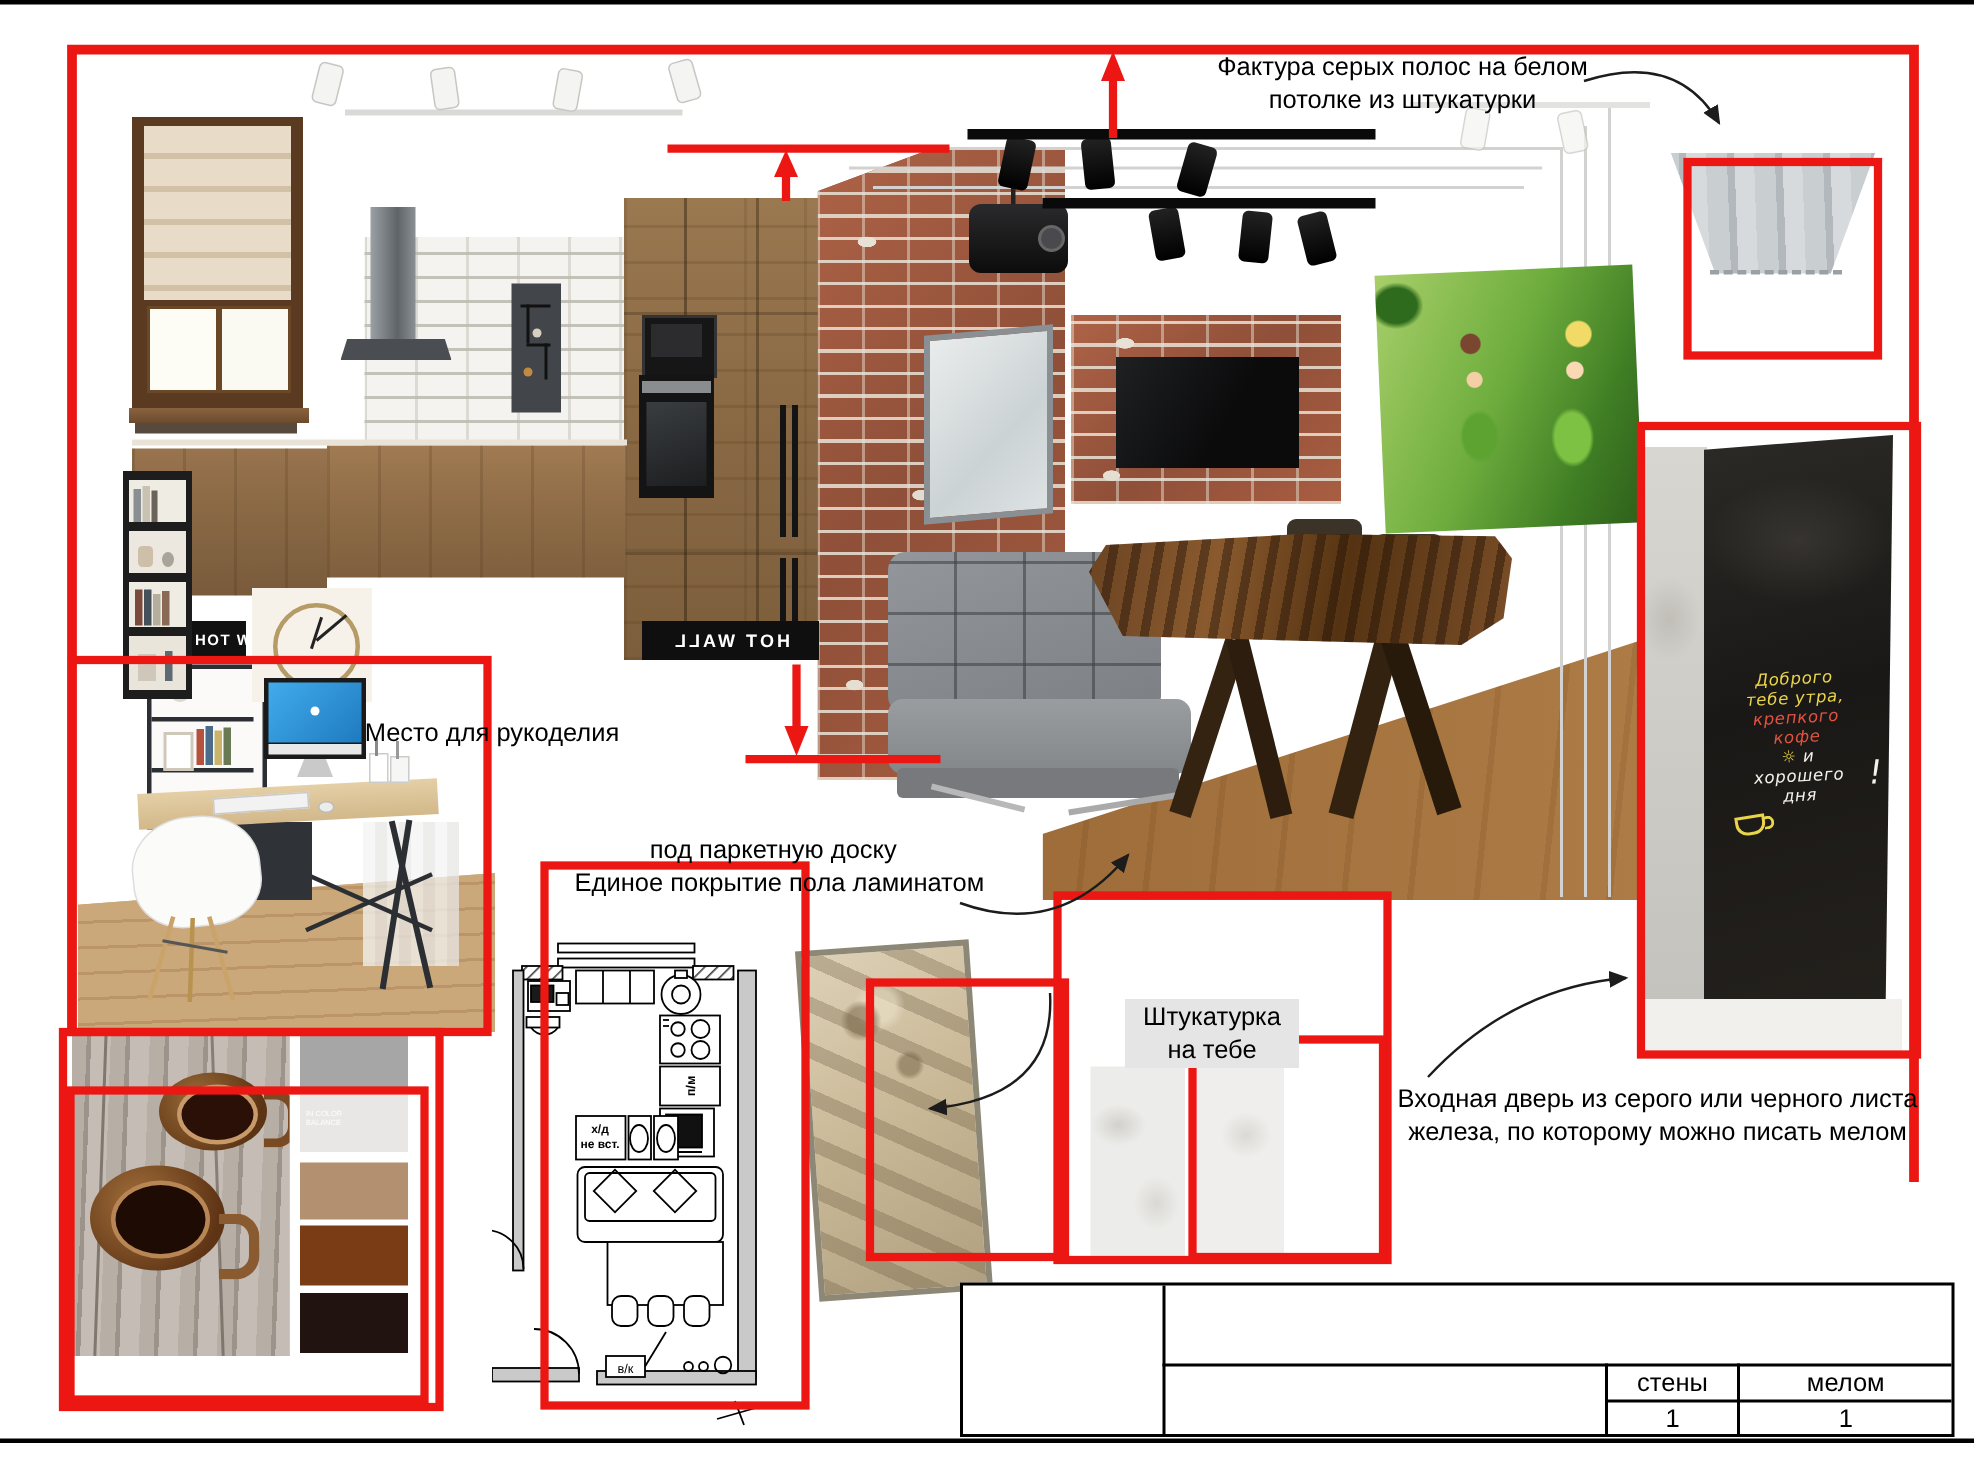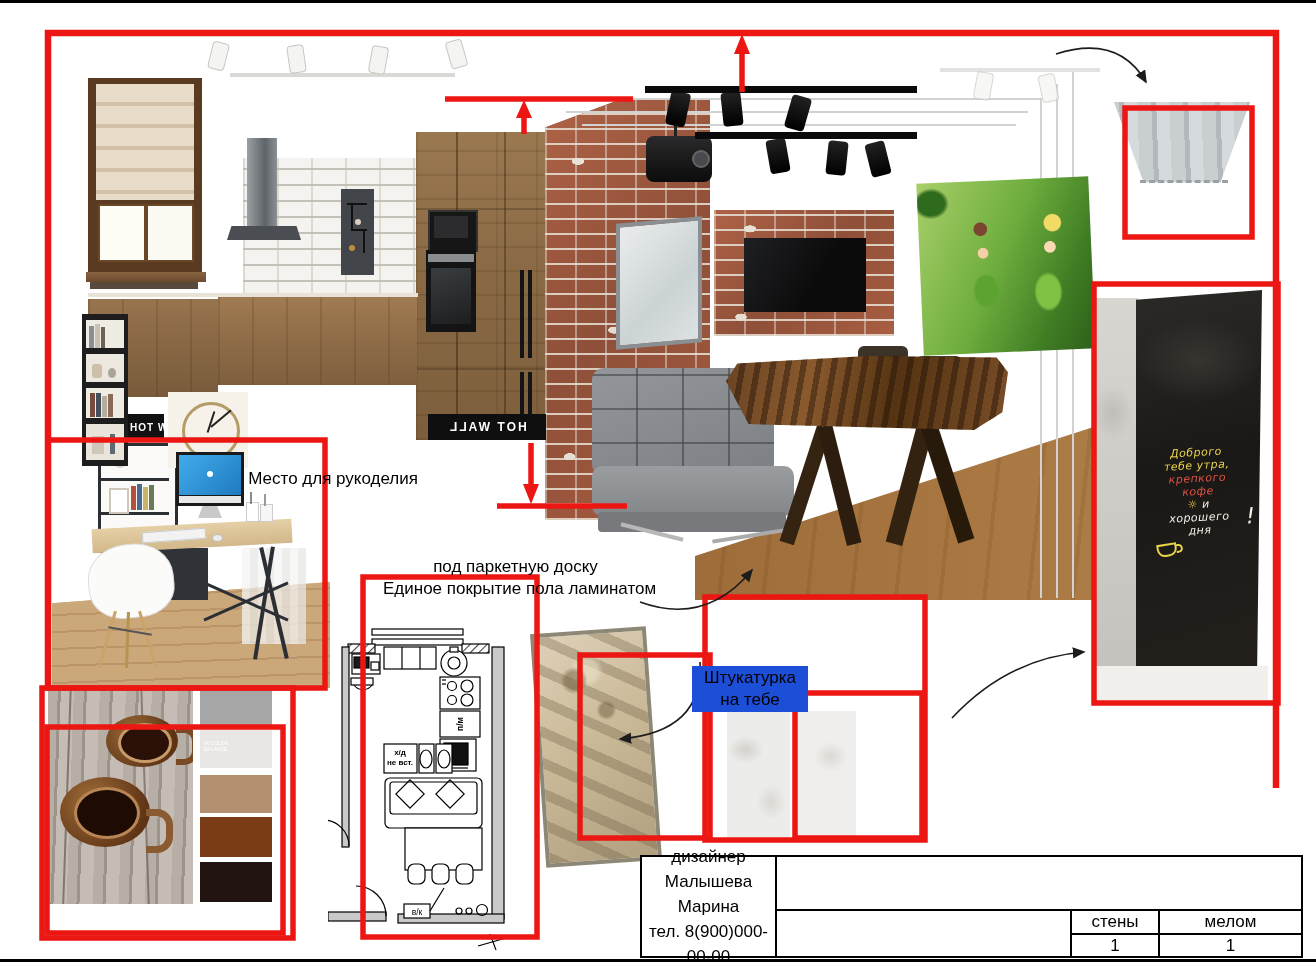--- a/index.html
+++ b/index.html
@@ -440,47 +440,50 @@
       <polygon points="531,504 523,484 539,484"></polygon>
     </g>
     <g stroke="#1c1c1c" stroke-width="1.6" fill="none">
       <path d="M1056,54 Q1118,34 1146,82" marker-end="url(#ah)"></path>
       <path d="M640,602 Q706,626 752,570" marker-end="url(#ah)"></path>
       <path d="M700,662 Q704,732 620,739" marker-end="url(#ah)"></path>
       <path d="M952,718 Q1008,658 1084,652" marker-end="url(#ah)"></path>
     </g>
   </svg>
 
-  <div class="abs note" style="left:238px;top:468px;width:180px;text-align:right">
+  <div class="abs note" style="left:790px;top:34px;width:290px">
+    <div>Фактура серых полос на белом</div>
+    <div>потолке из штукатурки</div>
+  </div>
+  <div class="abs note" style="left:238px;top:478px;width:180px;text-align:center">
     <div>Место для рукоделия</div>
   </div>
   <div class="abs note" style="left:383px;top:556px;width:265px">
     <div>под паркетную доску</div>
     <div>Единое покрытие пола ламинатом</div>
   </div>
-  <div class="abs note" style="left:692px;top:666px;width:116px;background:#1d4ed8;padding:1px 0">
+  <div class="abs note" style="left:750px;top:666px;width:116px;background:#e5e5e5;padding:1px 0">
     <div>Штукатурка</div>
     <div>на тебе</div>
+  </div>
+  <div class="abs note" style="left:925px;top:722px;width:360px">
+    <div>Входная дверь из серого или черного листа</div>
+    <div>железа, по которому можно писать мелом</div>
   </div>
 
   <div class="abs" style="left:640px;top:855px;width:663px;height:103px;border:2px solid #000;box-sizing:border-box;z-index:45;background:#fff">
 
     <div class="abs" style="left:133px;top:0;width:2px;height:99px;background:#000"></div>
 
     <div class="abs" style="left:133px;top:52px;width:526px;height:2px;background:#000"></div>
 
     <div class="abs" style="left:428px;top:52px;width:2px;height:47px;background:#000"></div>
     <div class="abs" style="left:516px;top:52px;width:2px;height:47px;background:#000"></div>
     <div class="abs" style="left:428px;top:76px;width:231px;height:2px;background:#000"></div>
 
-    <div class="cell" style="left:0;top:0;width:133px;height:99px;flex-direction:column;line-height:25px">
-      <div>дизайнер</div>
-      <div>Малышева Марина</div>
-      <div>тел. 8(900)000-00-00</div>
-    </div>
     <div class="cell" style="left:430px;top:54px;width:86px;height:22px">
       <div>стены</div>
     </div>
     <div class="cell" style="left:518px;top:54px;width:141px;height:22px">
       <div>мелом</div>
     </div>
     <div class="cell" style="left:430px;top:78px;width:86px;height:21px">
       <div>1</div>
     </div>
     <div class="cell" style="left:518px;top:78px;width:141px;height:21px">

